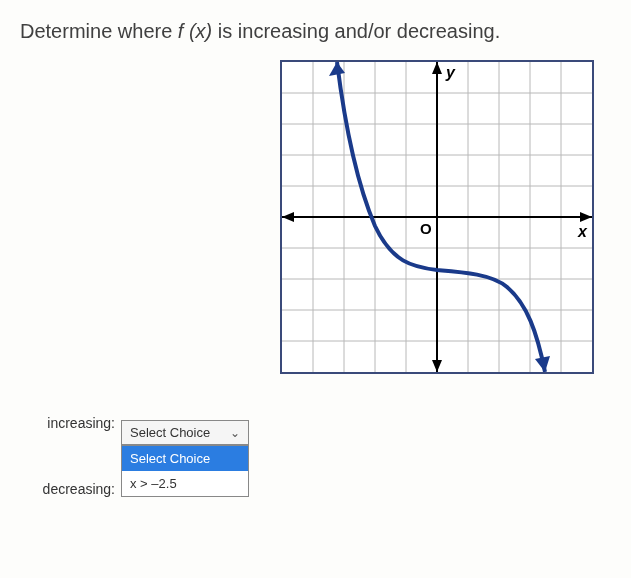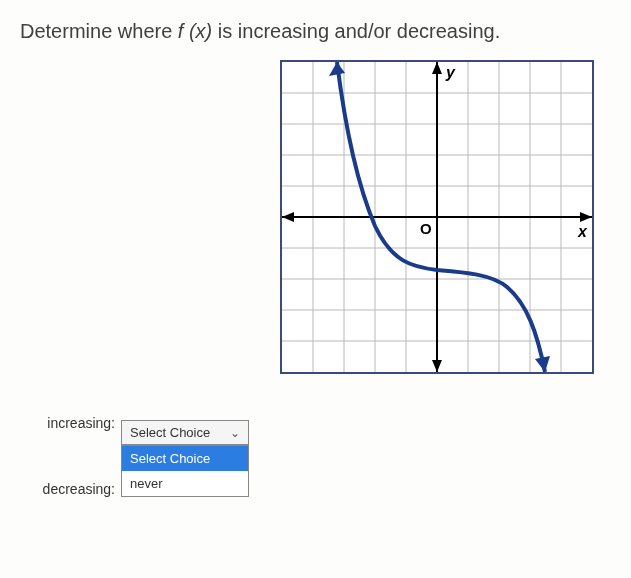--- a/index.html
+++ b/index.html
@@ -136,21 +136,21 @@
 
 <div class="answers">
   <div class="answer-row">
     <div class="answer-label">decreasing:</div>
     <div>
       <div class="select-closed">
         <span>Select Choice</span>
       </div>
       <div class="dropdown-open">
         <div class="dropdown-option selected">Select Choice</div>
-        <div class="dropdown-option">never</div>
+        <div class="dropdown-option">x &gt; –2.5</div>
       </div>
     </div>
   </div>
   <div class="answer-row" style="margin-top:-108px; position:relative; z-index:-1;">
     <div class="answer-label">increasing:</div>
     <div style="width:128px;"></div>
   </div>
 </div>
 
 </body></html>

